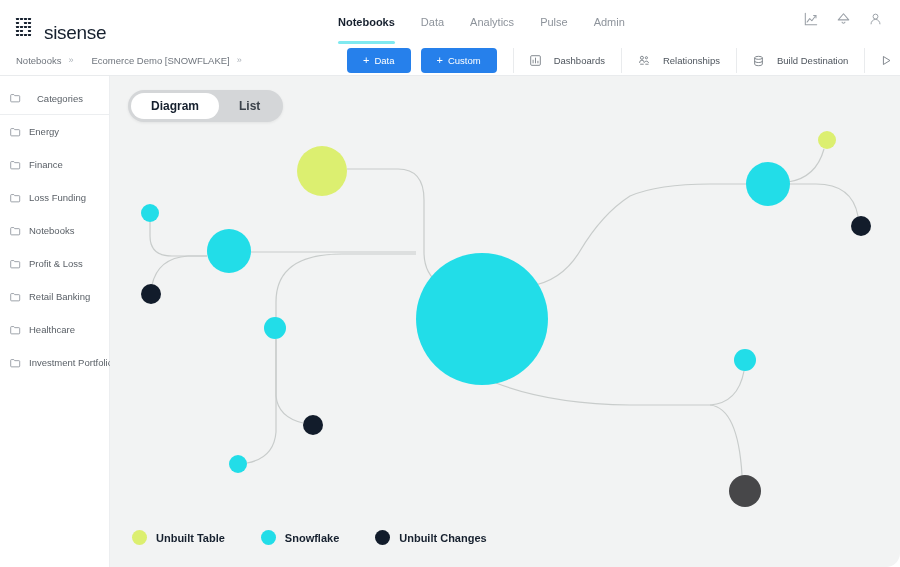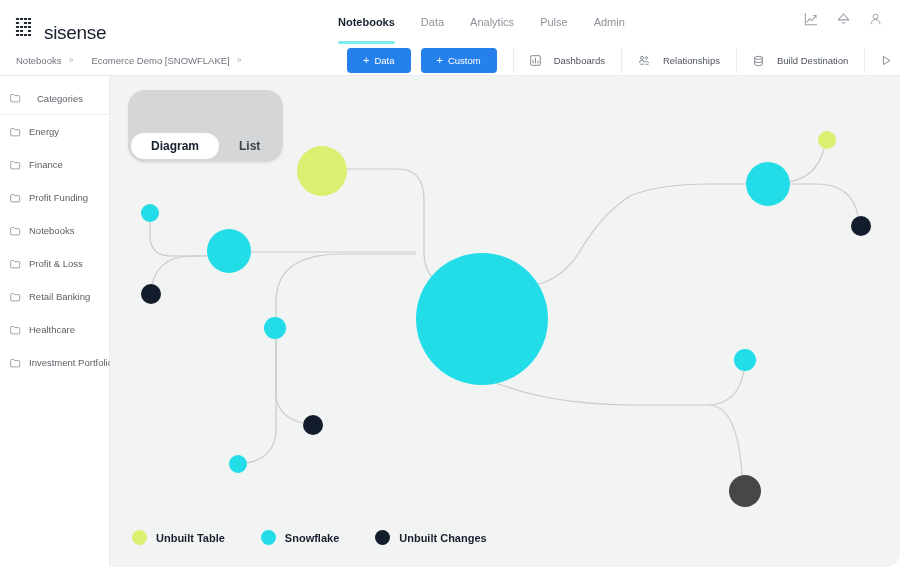--- a/index.html
+++ b/index.html
@@ -117,21 +117,21 @@
   #graph { position: absolute; left: 0; top: 0; }
 
   .toggle {
     position: absolute; left: 18px; top: 14px;
     display: flex; background: #d4d6d8; border-radius: 17px;
     padding: 3px; box-shadow: 0 1px 3px rgba(0,0,0,0.07);
   }
   .toggle button {
     border: none; background: transparent; font-family: inherit;
     font-size: 12px; color: #3b424a; cursor: pointer;
-    padding: 6px 20px; border-radius: 15px; font-weight: bold; margin-top: 40px;
+    padding: 6px 20px; border-radius: 15px; font-weight: bold;
   }
   .toggle button.on { background: #fff; color: #16202e; }
 
   .legend {
     position: absolute; left: 22px; bottom: 22px;
     display: flex; align-items: center; gap: 36px;
   }
   .legend-item { display: flex; align-items: center; gap: 9px; }
   .legend-dot { width: 15px; height: 15px; border-radius: 50%; flex: none; }
   .legend-label { font-size: 11px; color: #16202e; font-weight: bold; white-space: nowrap; }
@@ -286,21 +286,21 @@
           </svg>
         </span>
         <span>Finance</span>
       </div>
       <div class="side-item">
         <span>
           <svg width="11" height="10" viewBox="0 0 16 14" fill="none" stroke="#8b9199" stroke-width="1.2">
             <path d="M1 3.2 a1.2 1.2 0 0 1 1.2 -1.2 h3.3 l1.4 1.6 h6 a1.2 1.2 0 0 1 1.2 1.2 v6.6 a1.2 1.2 0 0 1 -1.2 1.2 h-10.7 a1.2 1.2 0 0 1 -1.2 -1.2 z" stroke-linejoin="round"></path>
           </svg>
         </span>
-        <span>Profit Funding</span>
+        <span>Loss Funding</span>
       </div>
       <div class="side-item">
         <span>
           <svg width="11" height="10" viewBox="0 0 16 14" fill="none" stroke="#8b9199" stroke-width="1.2">
             <path d="M1 3.2 a1.2 1.2 0 0 1 1.2 -1.2 h3.3 l1.4 1.6 h6 a1.2 1.2 0 0 1 1.2 1.2 v6.6 a1.2 1.2 0 0 1 -1.2 1.2 h-10.7 a1.2 1.2 0 0 1 -1.2 -1.2 z" stroke-linejoin="round"></path>
           </svg>
         </span>
         <span>Notebooks</span>
       </div>
       <div class="side-item">

